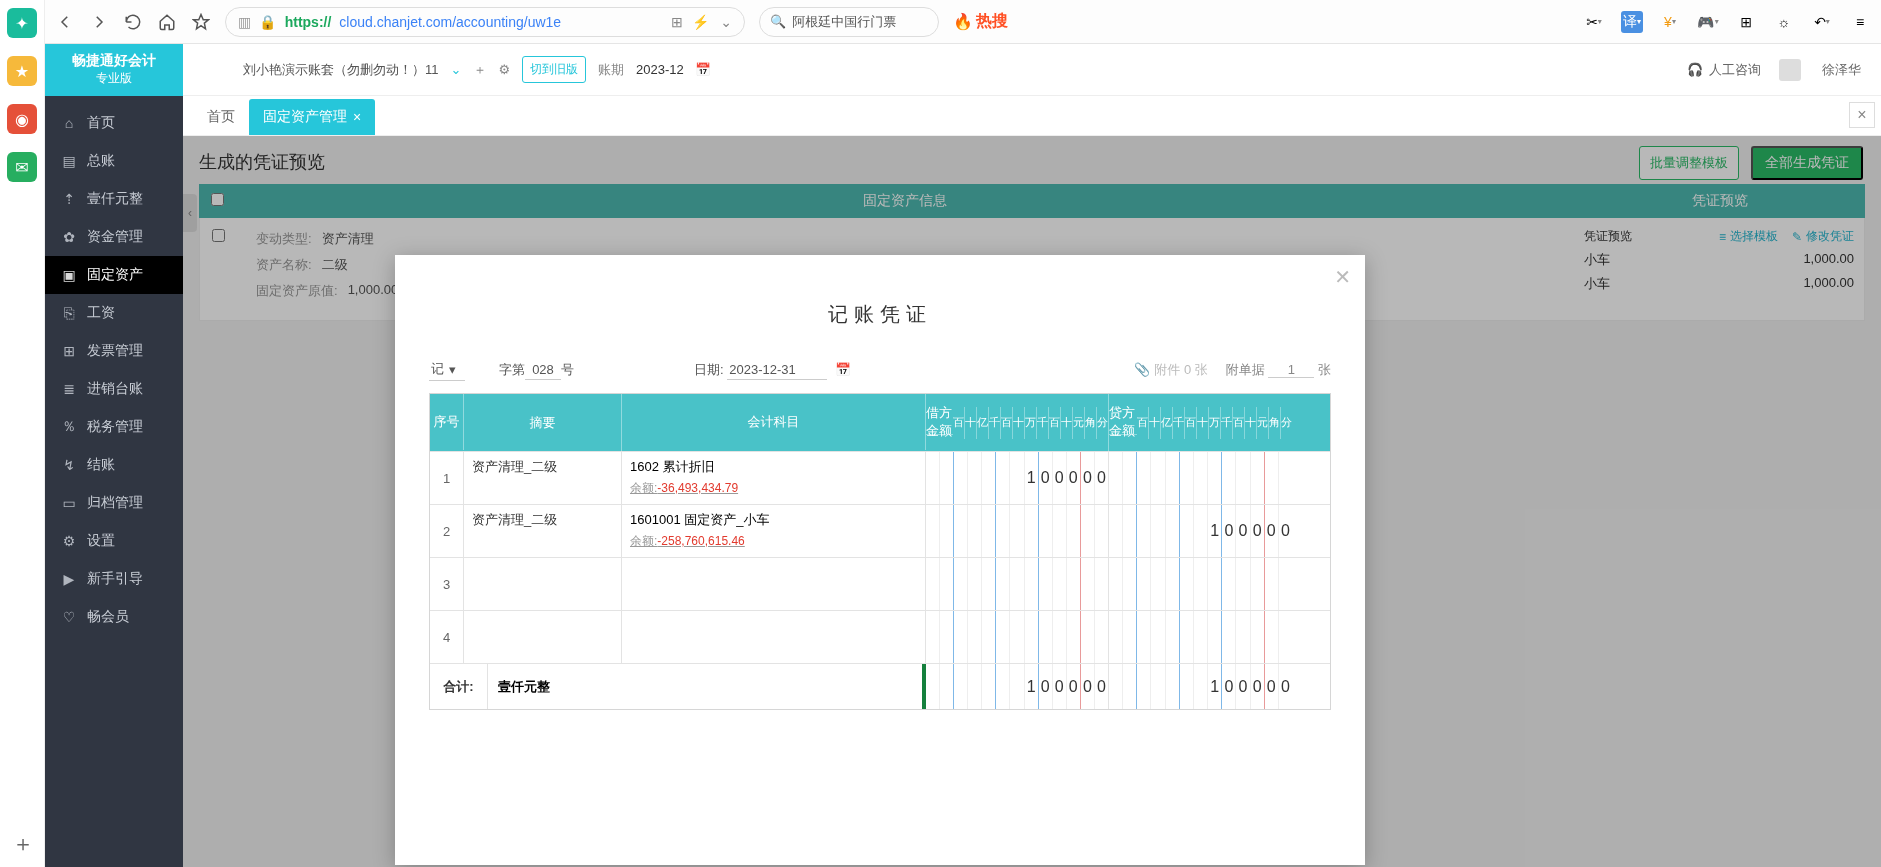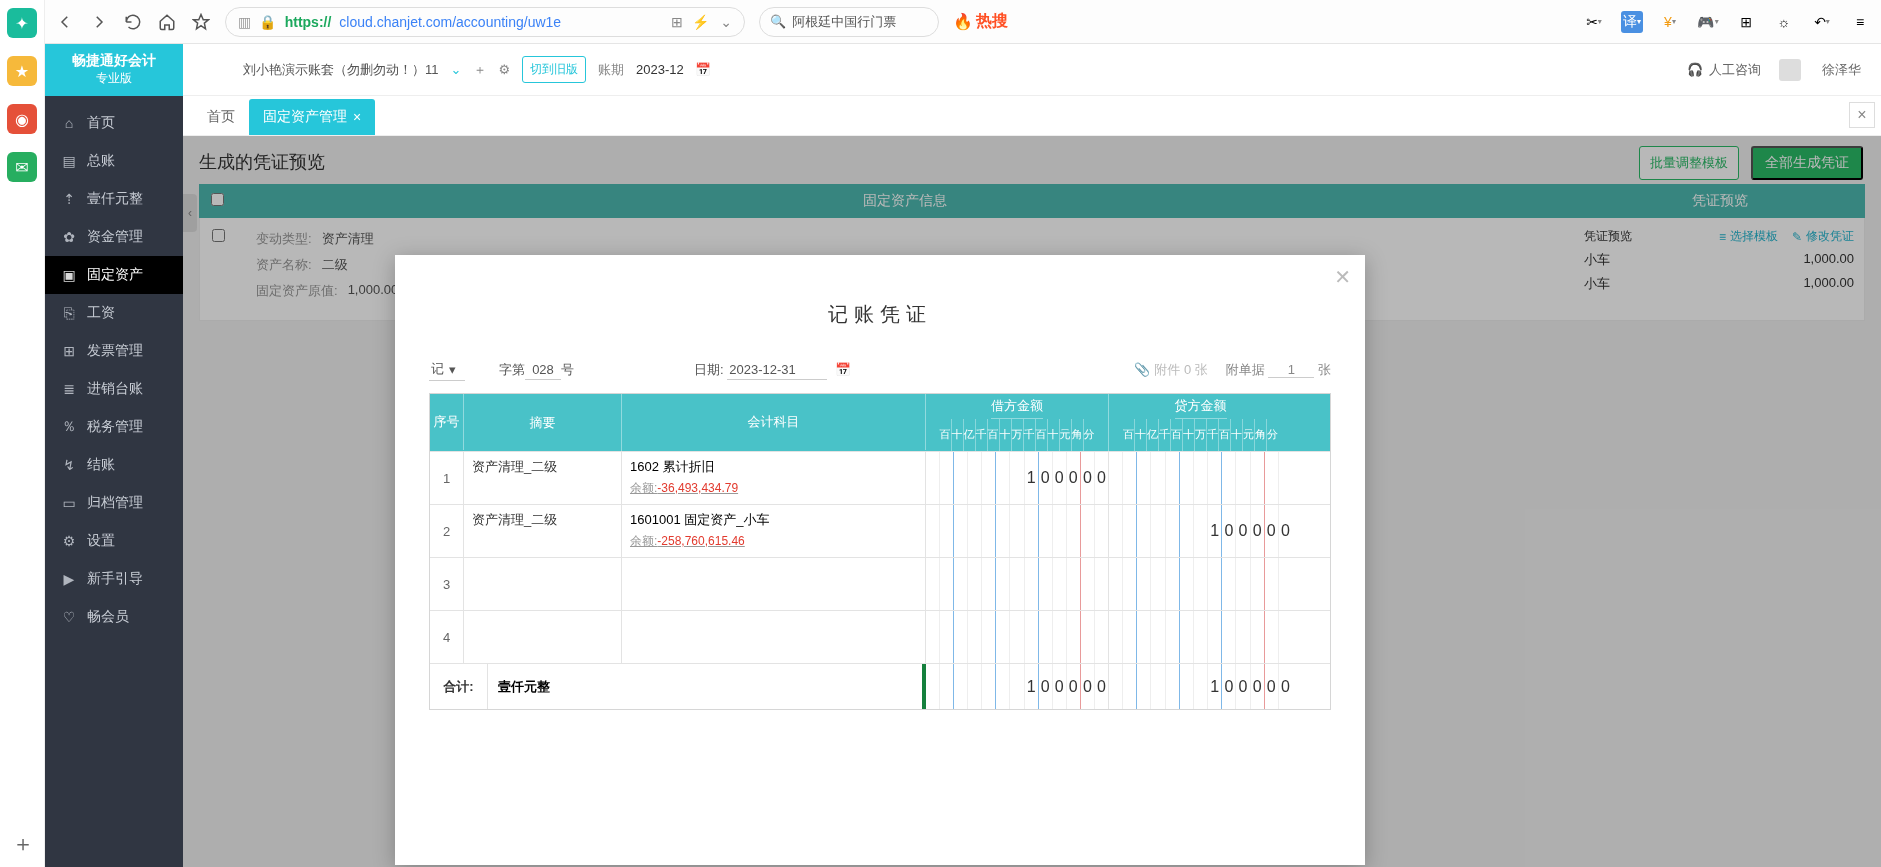--- a/index.html
+++ b/index.html
@@ -80,21 +80,21 @@
 .mhdr .right { margin-left:auto; display:flex; align-items:center; gap:18px; color:#888; }
 .mhdr .zh { border-bottom:1px solid #ccc; width:46px; text-align:center; display:inline-block; }
 .mhdr .attach { color:#bbb; display:flex; align-items:center; gap:4px; }
 
 .vtable { margin:0 34px; border:1px solid #d6d6d6; font-size:13px; }
 .vhead { display:flex; background:#49c2c8; color:#fff; }
 .vhead .vc { border-right:1px solid rgba(255,255,255,.4); display:flex; align-items:center; justify-content:center; }
 .vc-idx { width:34px; height:56px; flex-direction:column;}
 .vc-sum { width:158px; height:57px; }
 .vc-acc { width:304px; height:56px; }
-.vc-amt { width:183px; display:flex; flex-direction:column; }
+.vc-amt { width:183px; display:flex; flex-direction:row; }
 .vc-amt .top { height:24px; display:flex; align-items:center; justify-content:center; border-bottom:1px solid rgba(255,255,255,.4); }
 .vc-amt .units { height:32px; display:flex; }
 .vc-amt .units span { flex:1; border-right:1px solid rgba(255,255,255,.35); display:flex; align-items:center; justify-content:center; font-size:11px; }
 .vc-amt .units span:last-child { border-right:none; }
 
 .vrow { display:flex; border-top:1px solid #e3e3e3; height:53px; }
 .vrow .cidx { width:34px; display:flex; align-items:center; justify-content:center; color:#666; border-right:1px solid #e3e3e3; }
 .vrow .csum { width:158px; padding:6px 8px; color:#333; border-right:1px solid #e3e3e3; font-size:13px;}
 .vrow .cacc { width:304px; padding:6px 8px; border-right:1px solid #e3e3e3; font-size:13px; }
 .vrow .cacc .bal { color:#999; font-size:12px; margin-top:4px; text-decoration:underline;}

